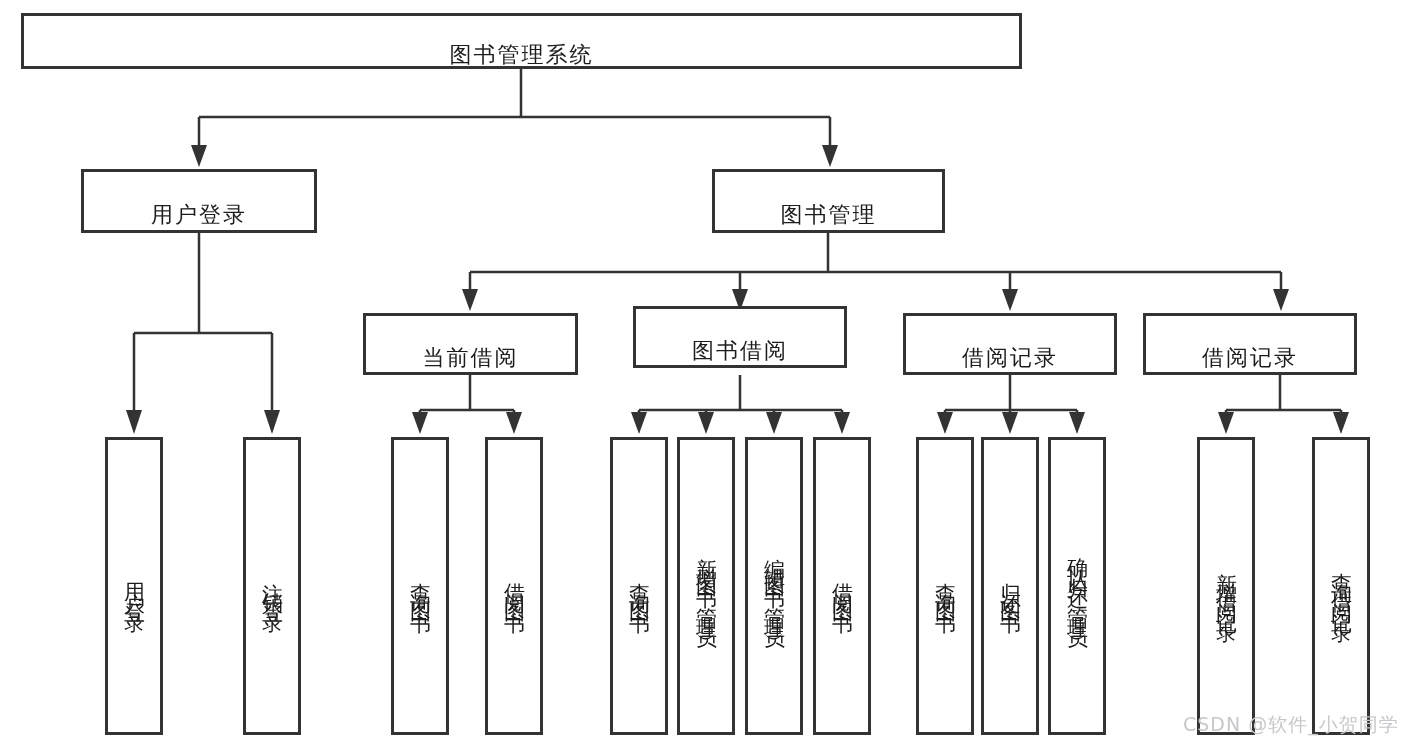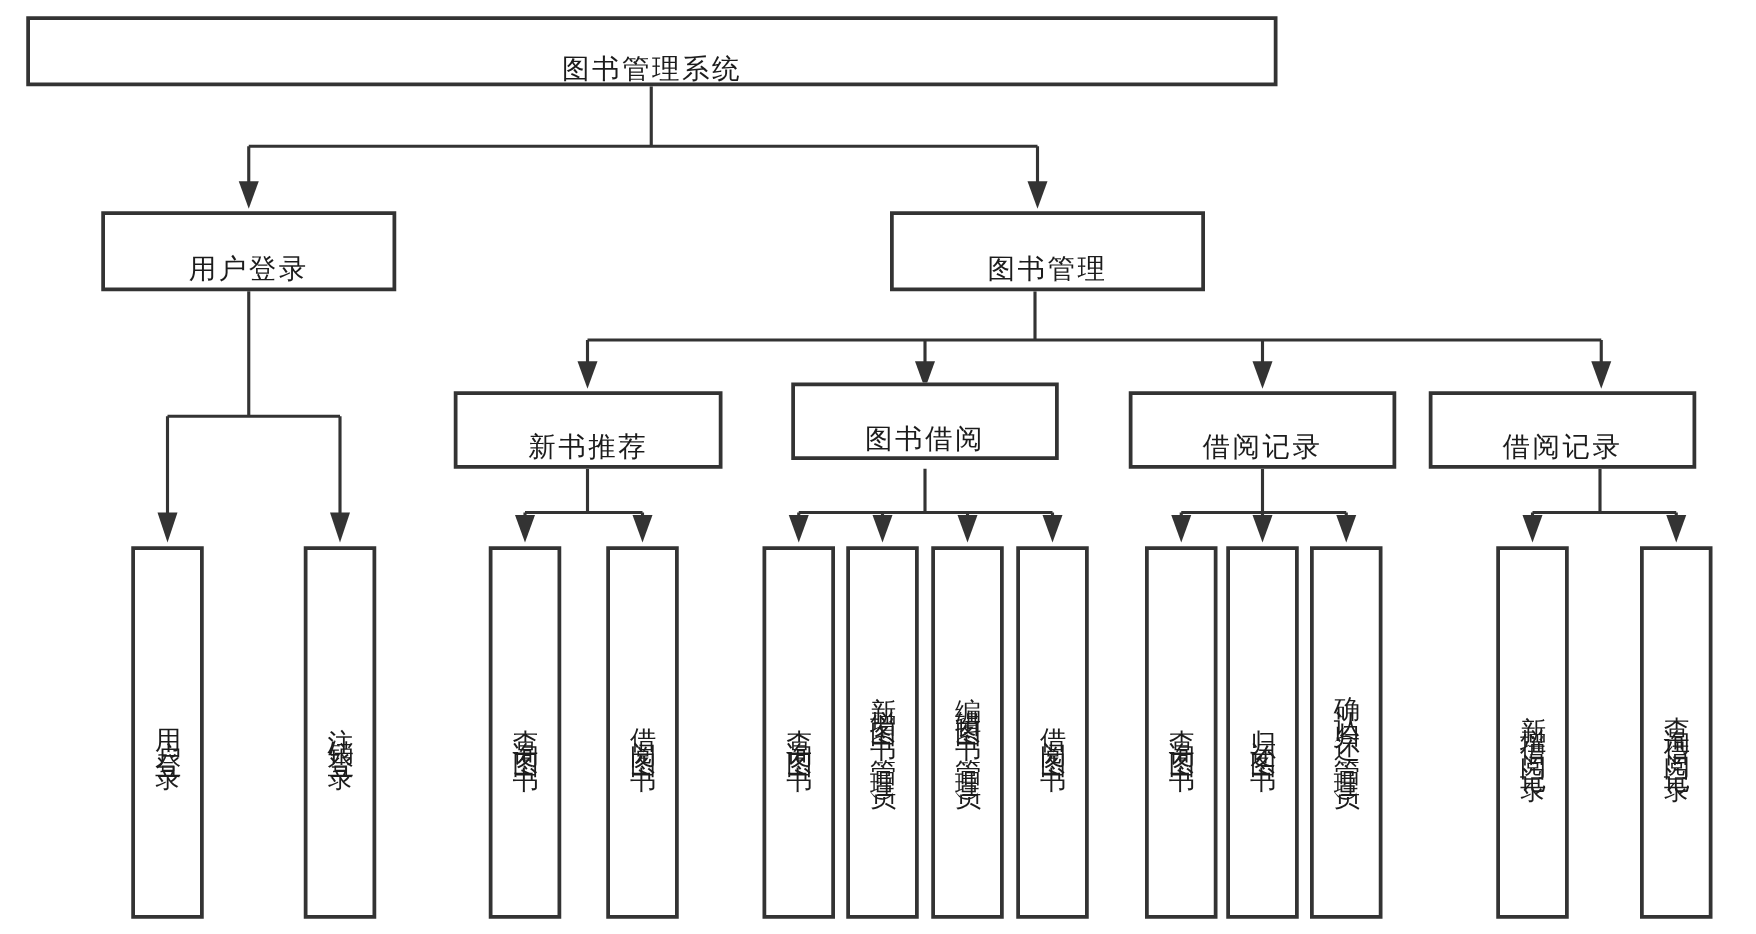--- a/index.html
+++ b/index.html
@@ -84,26 +84,26 @@
     </g>
   </svg>
 
   <div class="box" style="left:21px;top:13px;width:1001px;height:56px">
     <span class="hlabel">图书管理系统</span>
   </div>
 
   <div class="box" style="left:81px;top:169px;width:236px;height:64px">
     <span class="hlabel">用户登录</span>
   </div>
-  <div class="box" style="left:712px;top:169px;width:252px;height:64px">
+  <div class="box" style="left:712px;top:169px;width:233px;height:64px">
     <span class="hlabel">图书管理</span>
   </div>
 
   <div class="box" style="left:363px;top:313px;width:215px;height:62px">
-    <span class="hlabel">新书推荐</span>
+    <span class="hlabel">当前借阅</span>
   </div>
   <div class="box" style="left:633px;top:306px;width:214px;height:62px">
     <span class="hlabel">图书借阅</span>
   </div>
   <div class="box" style="left:903px;top:313px;width:214px;height:62px">
     <span class="hlabel">借阅记录</span>
   </div>
   <div class="box" style="left:1143px;top:313px;width:214px;height:62px">
     <span class="hlabel">借阅记录</span>
   </div>
@@ -145,14 +145,15 @@
     <span class="vlabel">确认归还（管理员）</span>
   </div>
 
   <div class="box leaf" style="left:1197px;top:437px;width:58px;height:298px">
     <span class="vlabel">新增借阅记录</span>
   </div>
   <div class="box leaf" style="left:1312px;top:437px;width:58px;height:298px">
     <span class="vlabel">查询借阅记录</span>
   </div>
 
+  <div class="watermark">CSDN @软件_小贺同学</div>
 
 </div>
 
 </body></html>

